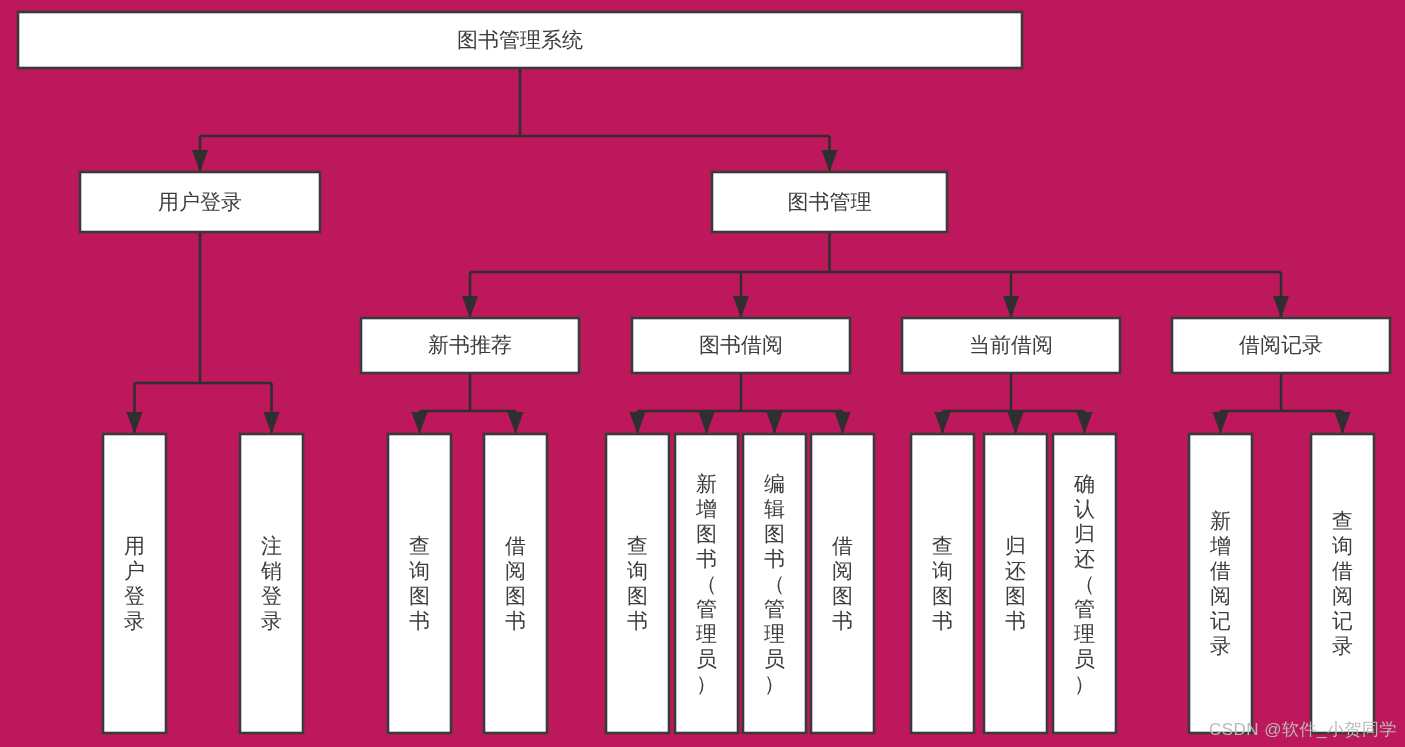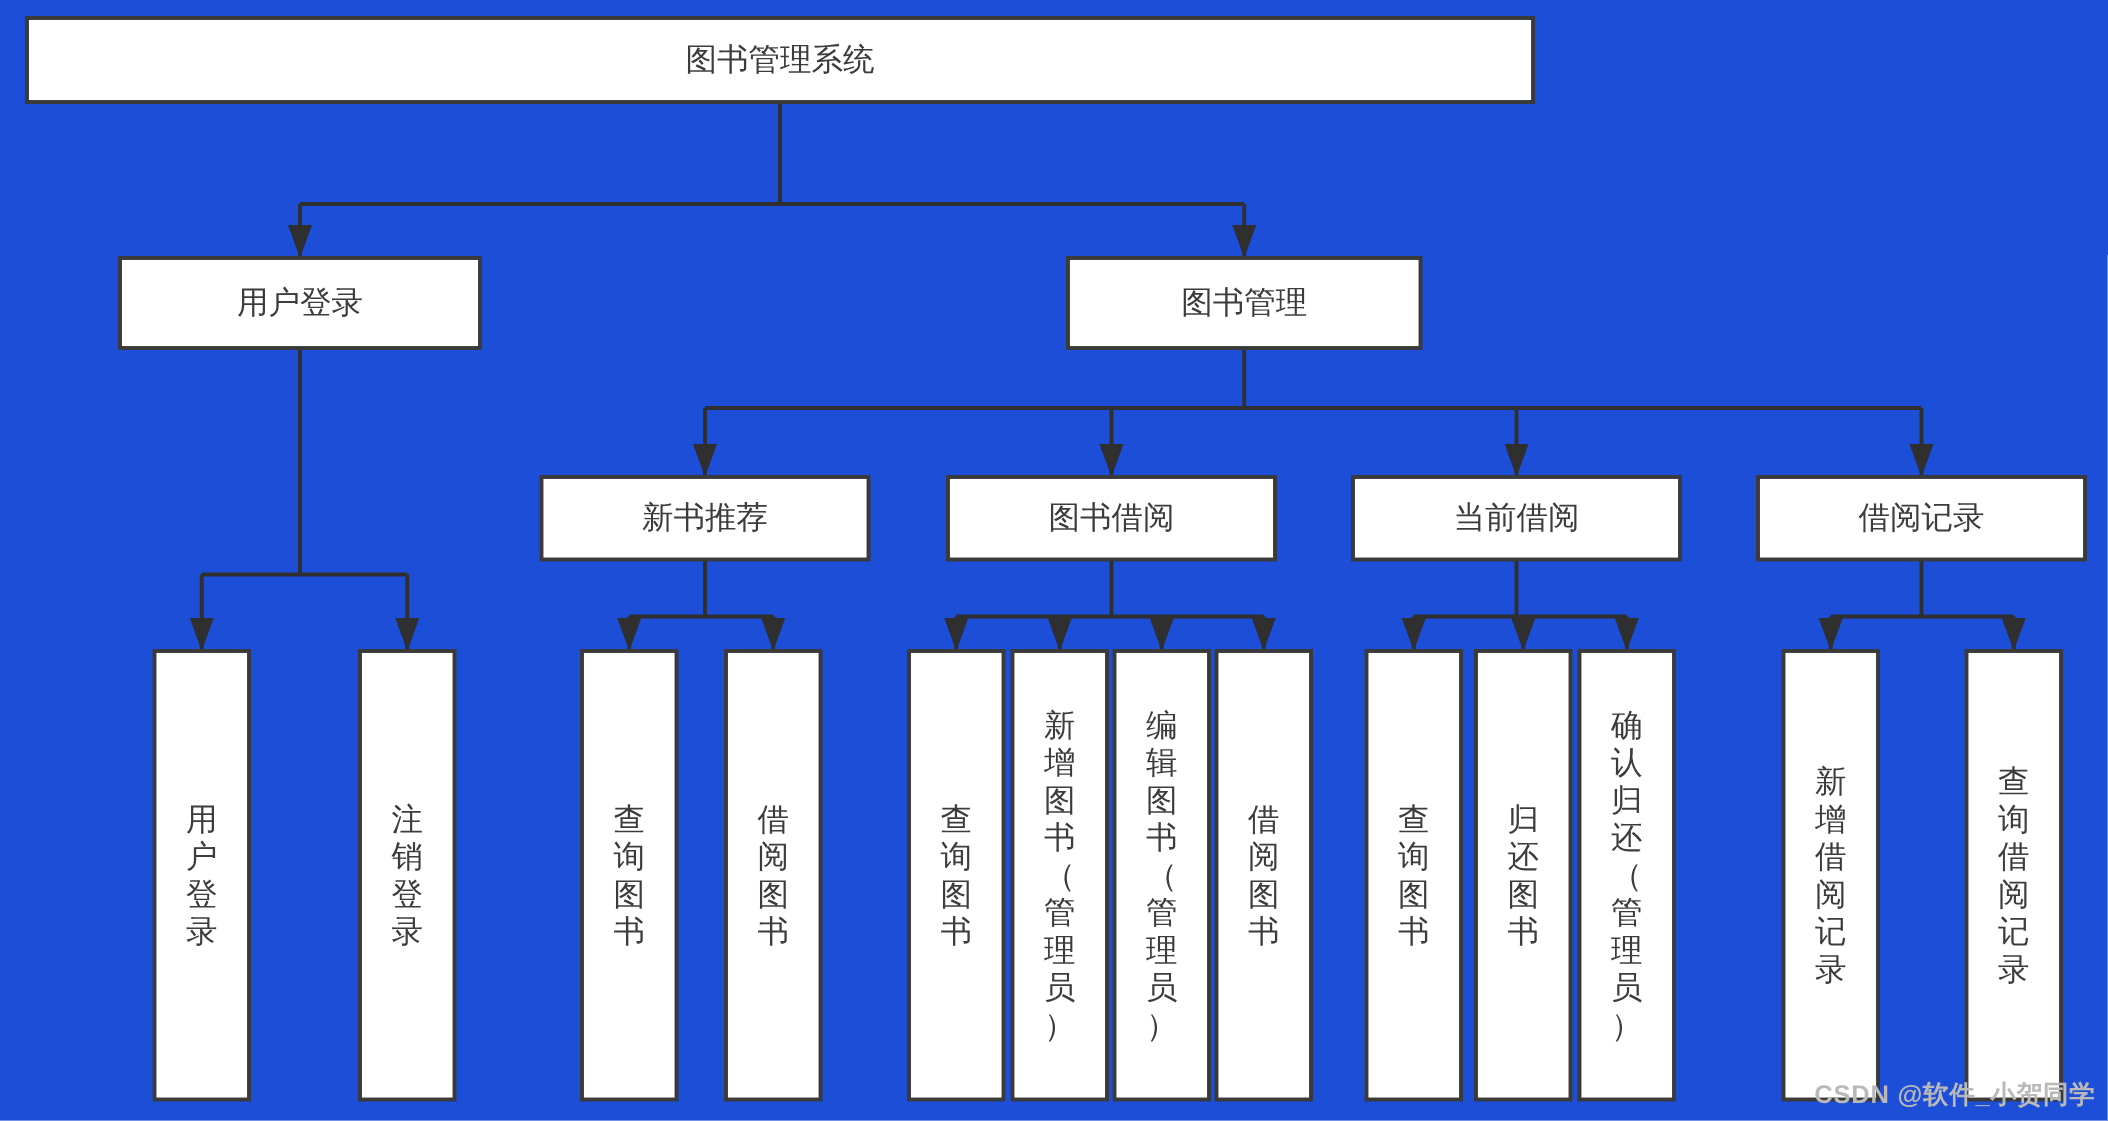--- a/index.html
+++ b/index.html
@@ -11,21 +11,21 @@
     width: 1405px;
     height: 747px;
     font-family: "Liberation Sans", "DejaVu Sans", sans-serif;
     overflow: hidden;
     position: relative;
   }
   #diagram-root {
     position: relative;
     width: 1405px;
     height: 747px;
-    background: #1d4ed8;
+    background: #be185d;
   }
   svg.diagram-canvas {
     position: absolute;
     top: 0;
     left: 0;
     width: 1405px;
     height: 747px;
     display: block;
   }
   .node-box {
@@ -59,21 +59,20 @@
   .watermark-text {
     position: absolute;
     right: 8px;
     bottom: 6px;
     font-family: "Liberation Sans", "DejaVu Sans", sans-serif;
     font-size: 17px;
     color: #b9b9b9;
     white-space: nowrap;
     letter-spacing: 0.5px;
     user-select: none;
-    font-weight: bold;
   }
 </style>
 </head>
 <body>
 
 <div id="diagram-root">
 
   <svg class="diagram-canvas" viewBox="0 0 1405 747">
 
     <g id="connectors-layer">

